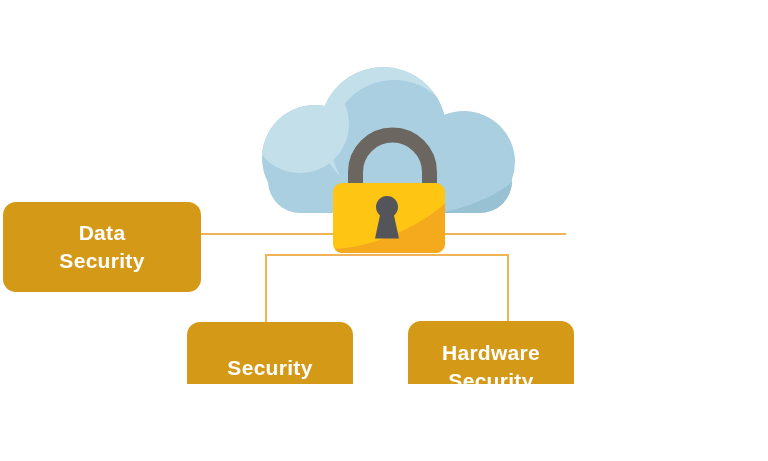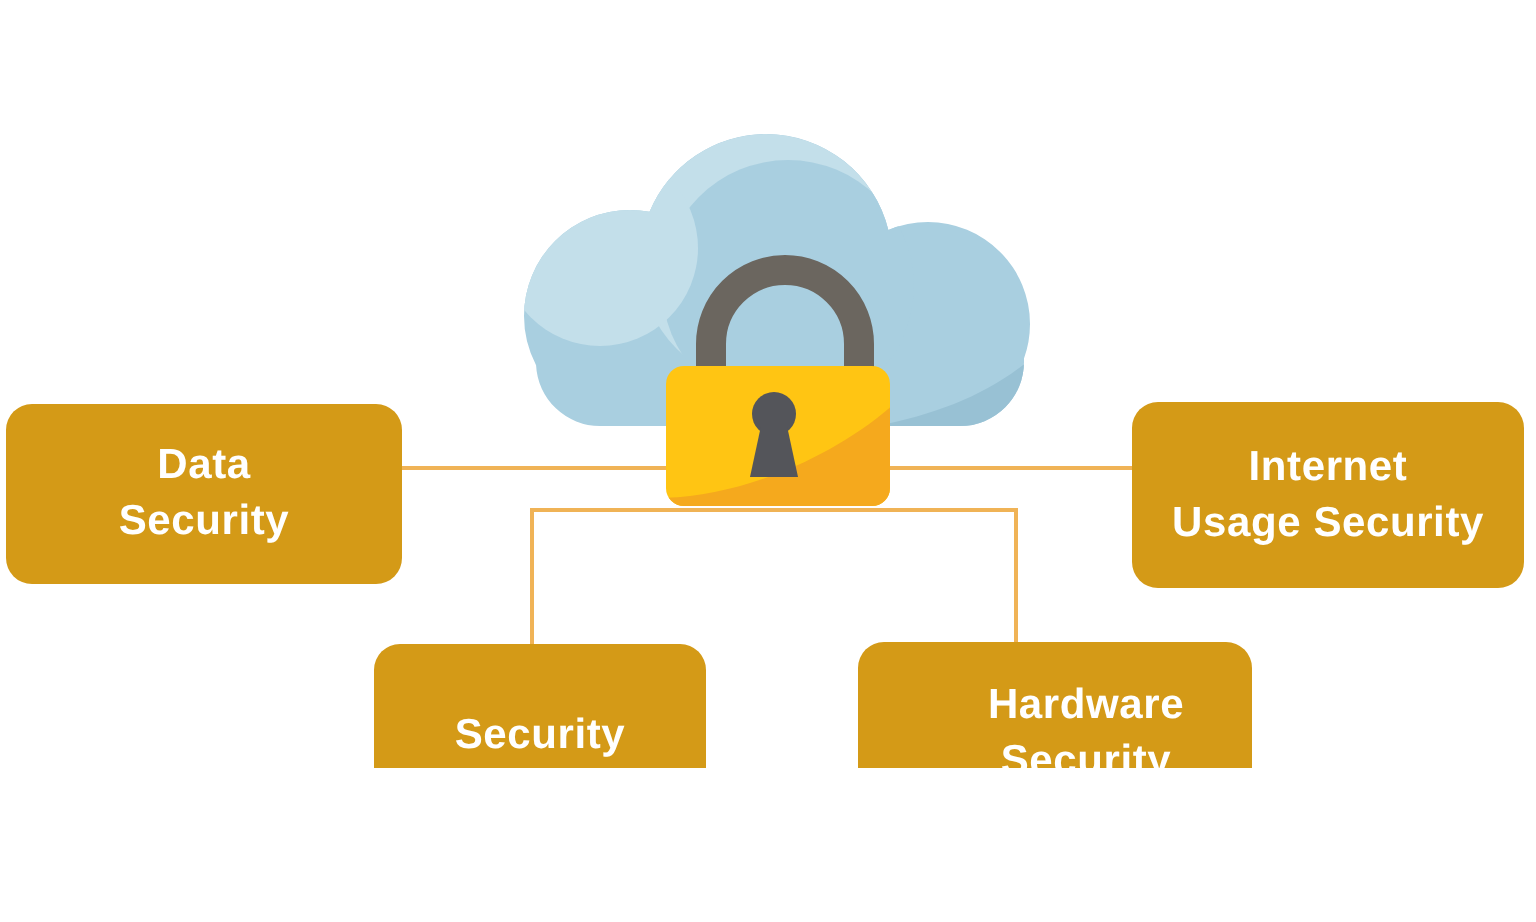--- a/index.html
+++ b/index.html
@@ -50,21 +50,21 @@
     text-align: center;
     display: flex;
     flex-direction: column;
     align-items: center;
     justify-content: center;
   }
   .node span { display: block; }
   .node-data     { left: 3px;   top: 202px; width: 198px; height: 90px; }
   .node-internet { left: 566px; top: 201px; width: 196px; height: 93px; }
   .node-cloud    { left: 187px; top: 322px; width: 166px; height: 91px; }
-  .node-hardware { left: 429px; top: 321px; width: 166px; height: 91px; padding-left: 31px; }
+  .node-hardware { left: 408px; top: 321px; width: 166px; height: 91px; }
 </style>
 </head>
 <body>
 
 <div class="stage">
 
   <div class="conn conn-main"></div>
   <div class="conn conn-bottom"></div>
   <div class="conn conn-v-left"></div>
   <div class="conn conn-v-right"></div>
@@ -99,24 +99,20 @@
         <path d="M380.5,213 L393.5,213 L399,238.5 L375,238.5 Z"></path>
       </g>
     </g>
   </svg>
 
   <div class="node node-data">
     <span>Data</span>
     <span>Security</span>
   </div>
 
-  <div class="node node-internet">
-    <span>Internet</span>
-    <span>Usage Security</span>
-  </div>
 
   <div class="node node-cloud">
     <span>Security</span>
   </div>
 
   <div class="node node-hardware">
     <span>Hardware</span>
     <span>Security</span>
   </div>
 

